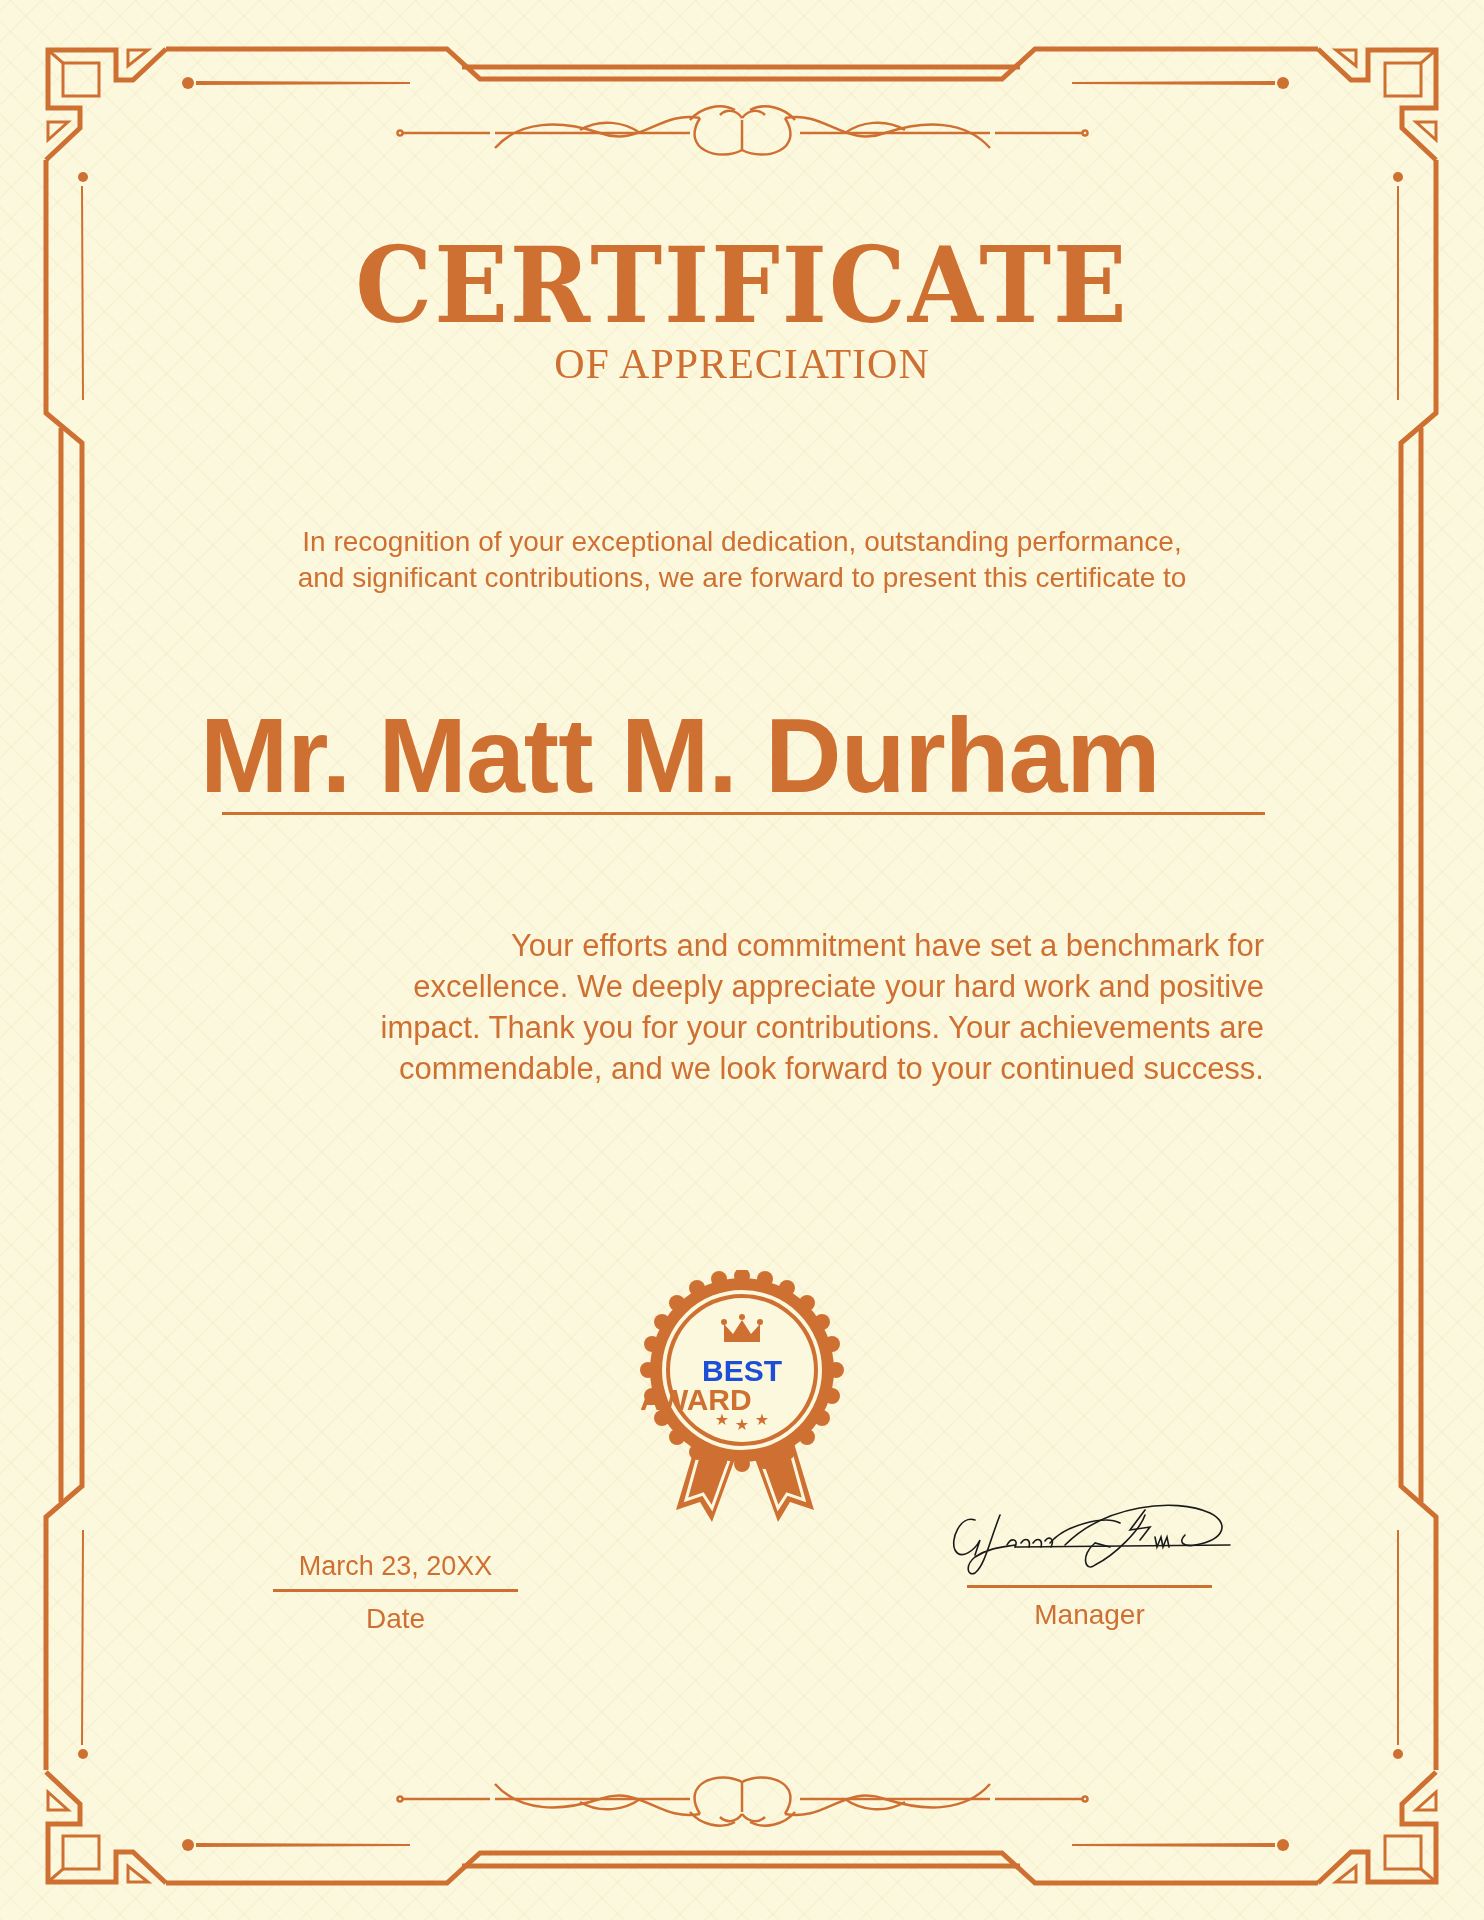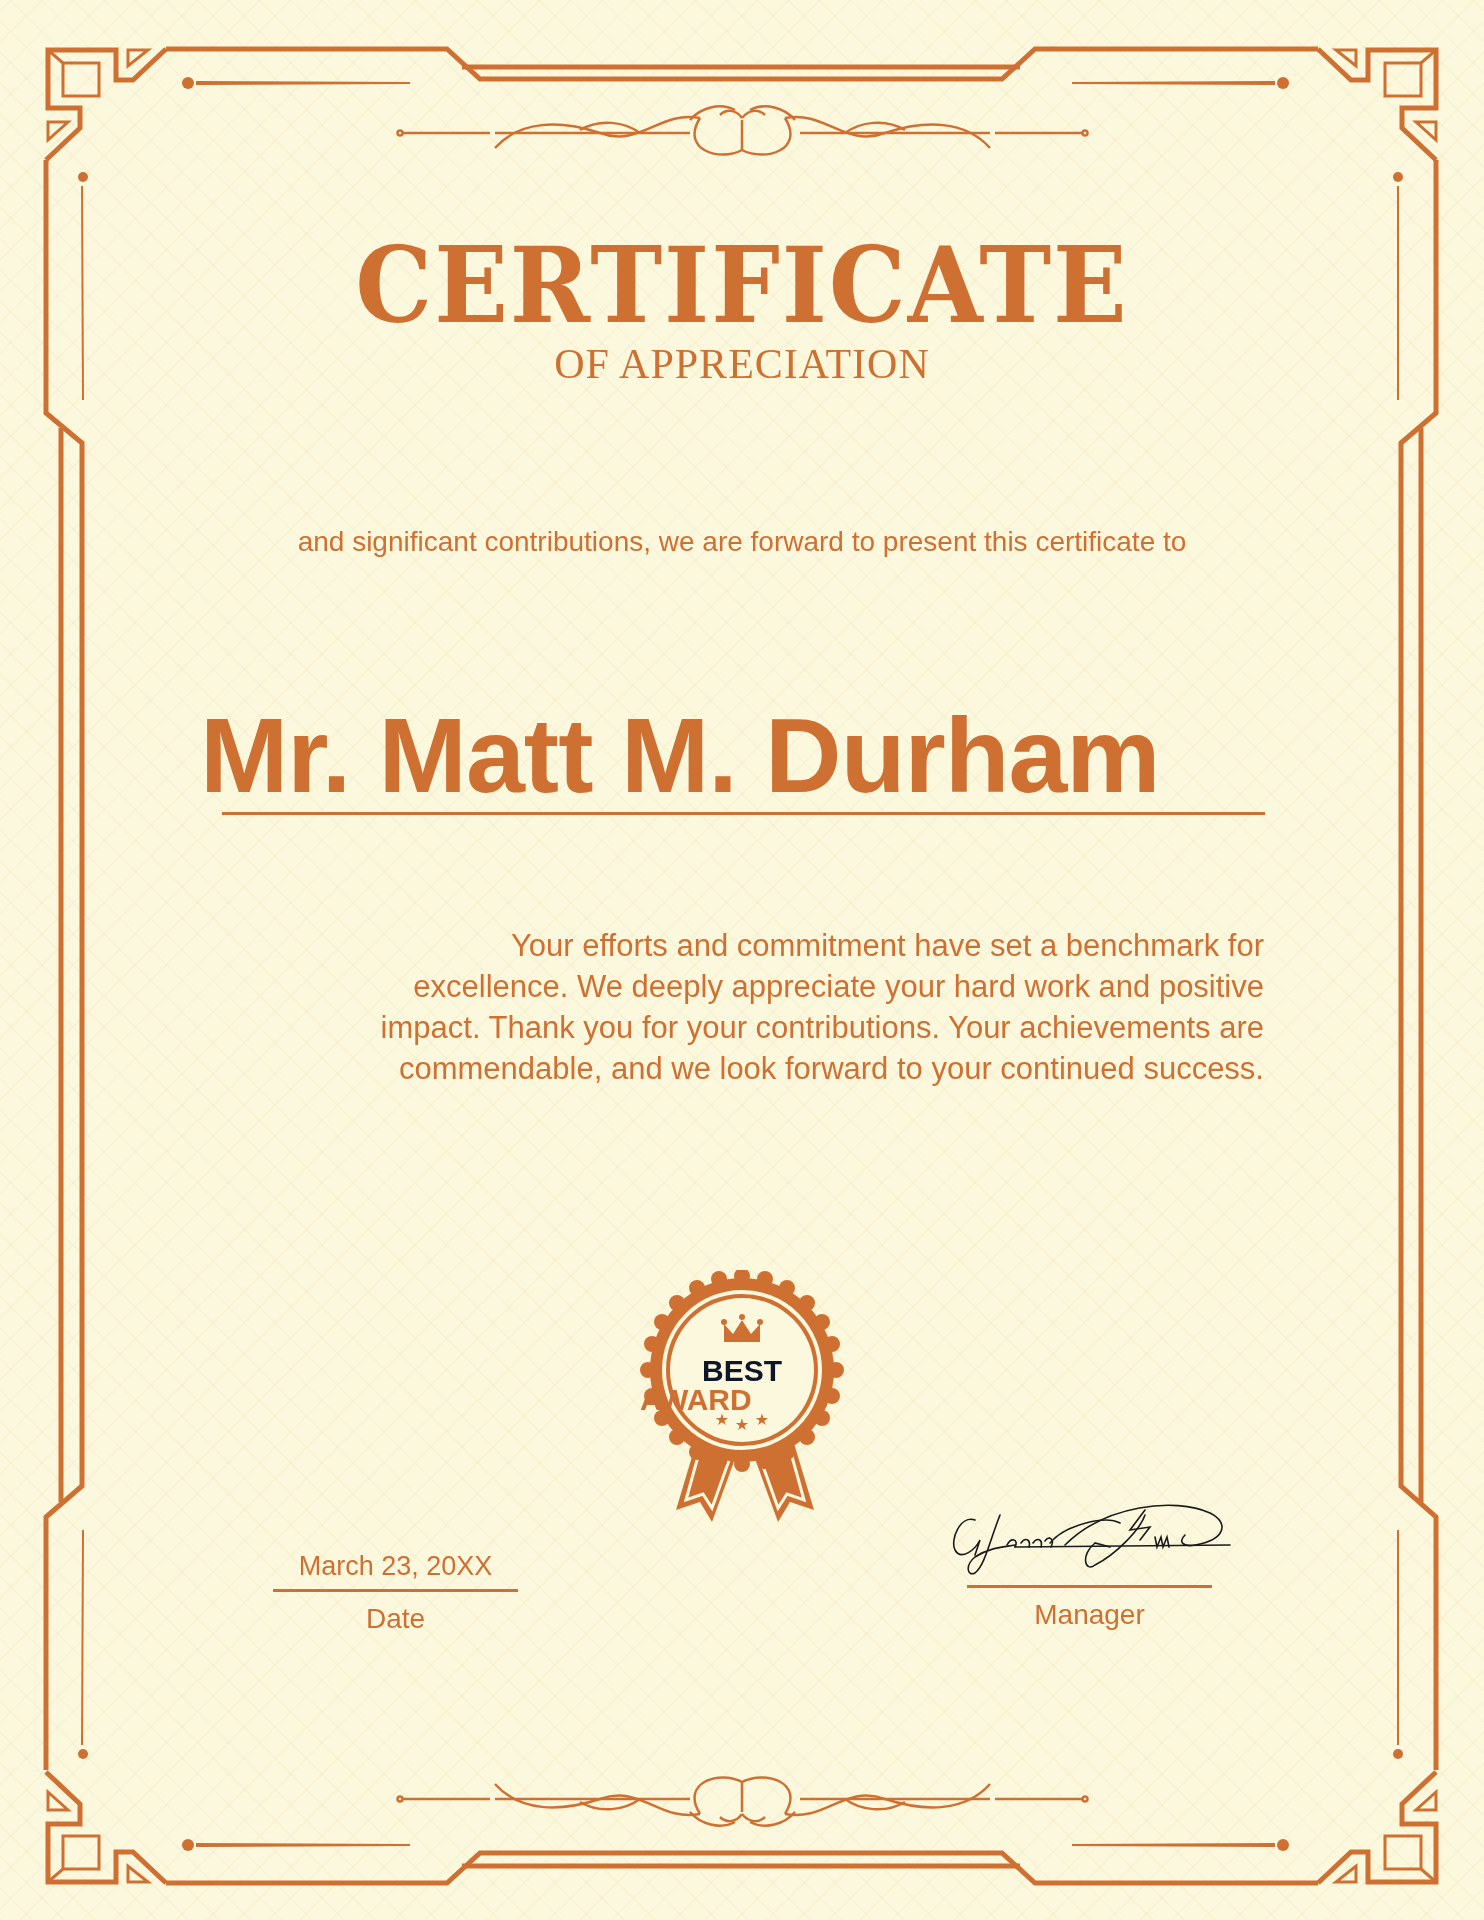--- a/index.html
+++ b/index.html
@@ -120,20 +120,21 @@
     <path d="M742,120 L742,150 M742,118 C735,108 725,110 720,115 M742,118 C750,108 760,110 765,115"></path>
     <path d="M690,120 C700,108 720,102 735,110 M795,120 C785,108 765,102 750,110"></path>
     <path d="M580,130 C600,118 625,122 640,133 M905,130 C885,118 860,122 845,133"></path>
   </g>
 </svg>
 
 <div id="cert-title" class="title">CERTIFICATE</div>
 <div id="cert-sub" class="title">OF APPRECIATION</div>
 
 <div class="intro">
+  <div>In recognition of your exceptional dedication, outstanding performance,</div>
   <div>and significant contributions, we are forward to present this certificate to</div>
 </div>
 
 <div class="name">Mr. Matt M. Durham</div>
 <div class="name-line"></div>
 
 <div class="body-text">
   <div>Your efforts and commitment have set a benchmark for</div>
   <div>excellence. We deeply appreciate your hard work and positive</div>
   <div>impact. Thank you for your contributions. Your achievements are</div>
@@ -186,21 +187,21 @@
           <circle cx="18" cy="-48" r="3"></circle>
       </g>
 
       <g fill="#CF7033" font-size="16" text-anchor="middle" font-family="DejaVu Sans, sans-serif">
         <text x="-20" y="55">★</text>
           <text x="0" y="60">★</text>
           <text x="20" y="55">★</text>
       </g>
     </g>
   </svg>
-  <div class="abs" style="left:0;top:86px;width:204px;text-align:center;color:#0f172a;font-weight:bold;font-size:30px;line-height:30px;">BEST</div>
+  <div class="abs" style="left:0;top:86px;width:204px;text-align:center;color:#1d4ed8;font-weight:bold;font-size:30px;line-height:30px;">BEST</div>
   <div class="abs" style="left:0;top:115px;width:204px;color:#CF7033;font-weight:bold;font-size:30px;line-height:30px;">AWARD</div>
 </div>
 
 <div class="sig-block" style="left:273px;top:1549px;width:245px;">
   <div class="sig-value">March 23, 20XX</div>
   <div class="sig-line"></div>
   <div class="sig-label">Date</div>
 </div>
 
 <svg class="abs" style="left:945px;top:1495px;" width="295" height="85" viewBox="0 0 295 85" xmlns="http://www.w3.org/2000/svg">

